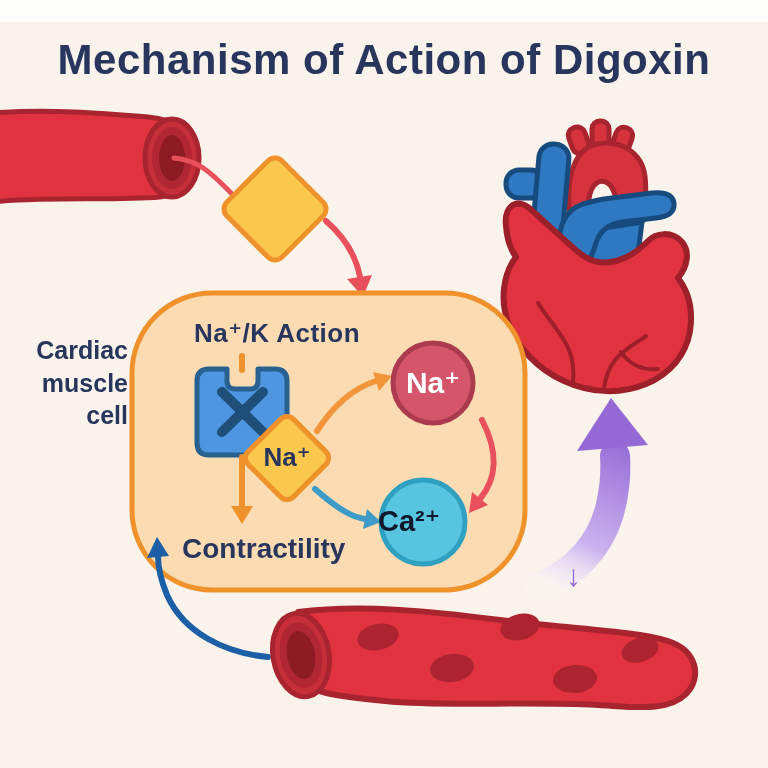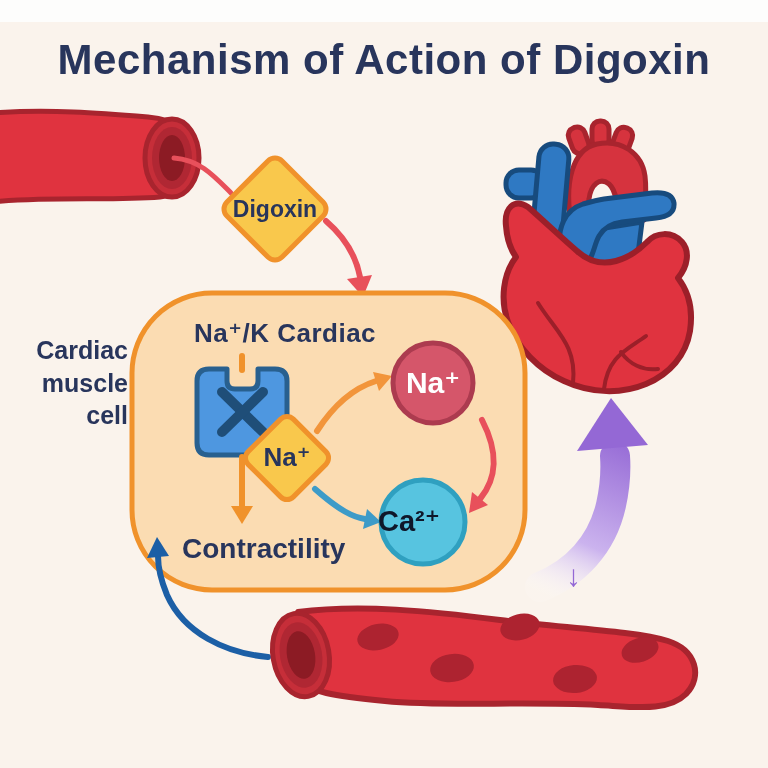--- a/index.html
+++ b/index.html
@@ -139,22 +139,21 @@
       <path d="M 540 587 C 575 573 602 545 611 505 C 615 487 616 470 615 456" fill="none" stroke="url(#purpleGrad)" stroke-width="30" stroke-linecap="round"></path>
       <polygon points="611,398 577,451 648,445" fill="#9468D5"></polygon>
     </g>
   </svg>
 
   <div class="top-strip"></div>
 
   <h1 class="title">Mechanism of Action of Digoxin</h1>
 
   <div class="lbl cardiac-label">Cardiac muscle cell</div>
-  <div class="lbl atpase-label">Na⁺/K Cardiac</div>
-  <div class="lbl digoxin-label">Digoxin</div>
+  <div class="lbl atpase-label">Na⁺/K Action</div>
   <div class="lbl na-diamond-label">Na⁺</div>
   <div class="lbl na-circle-label">Na⁺</div>
   <div class="lbl ca-circle-label">Ca²⁺</div>
   <div class="lbl contractility-label">Contractility</div>
 
   <div class="lbl heart-rate-label">
     <span class="hr-arrow">↓</span>
   </div>
 
 </div>

